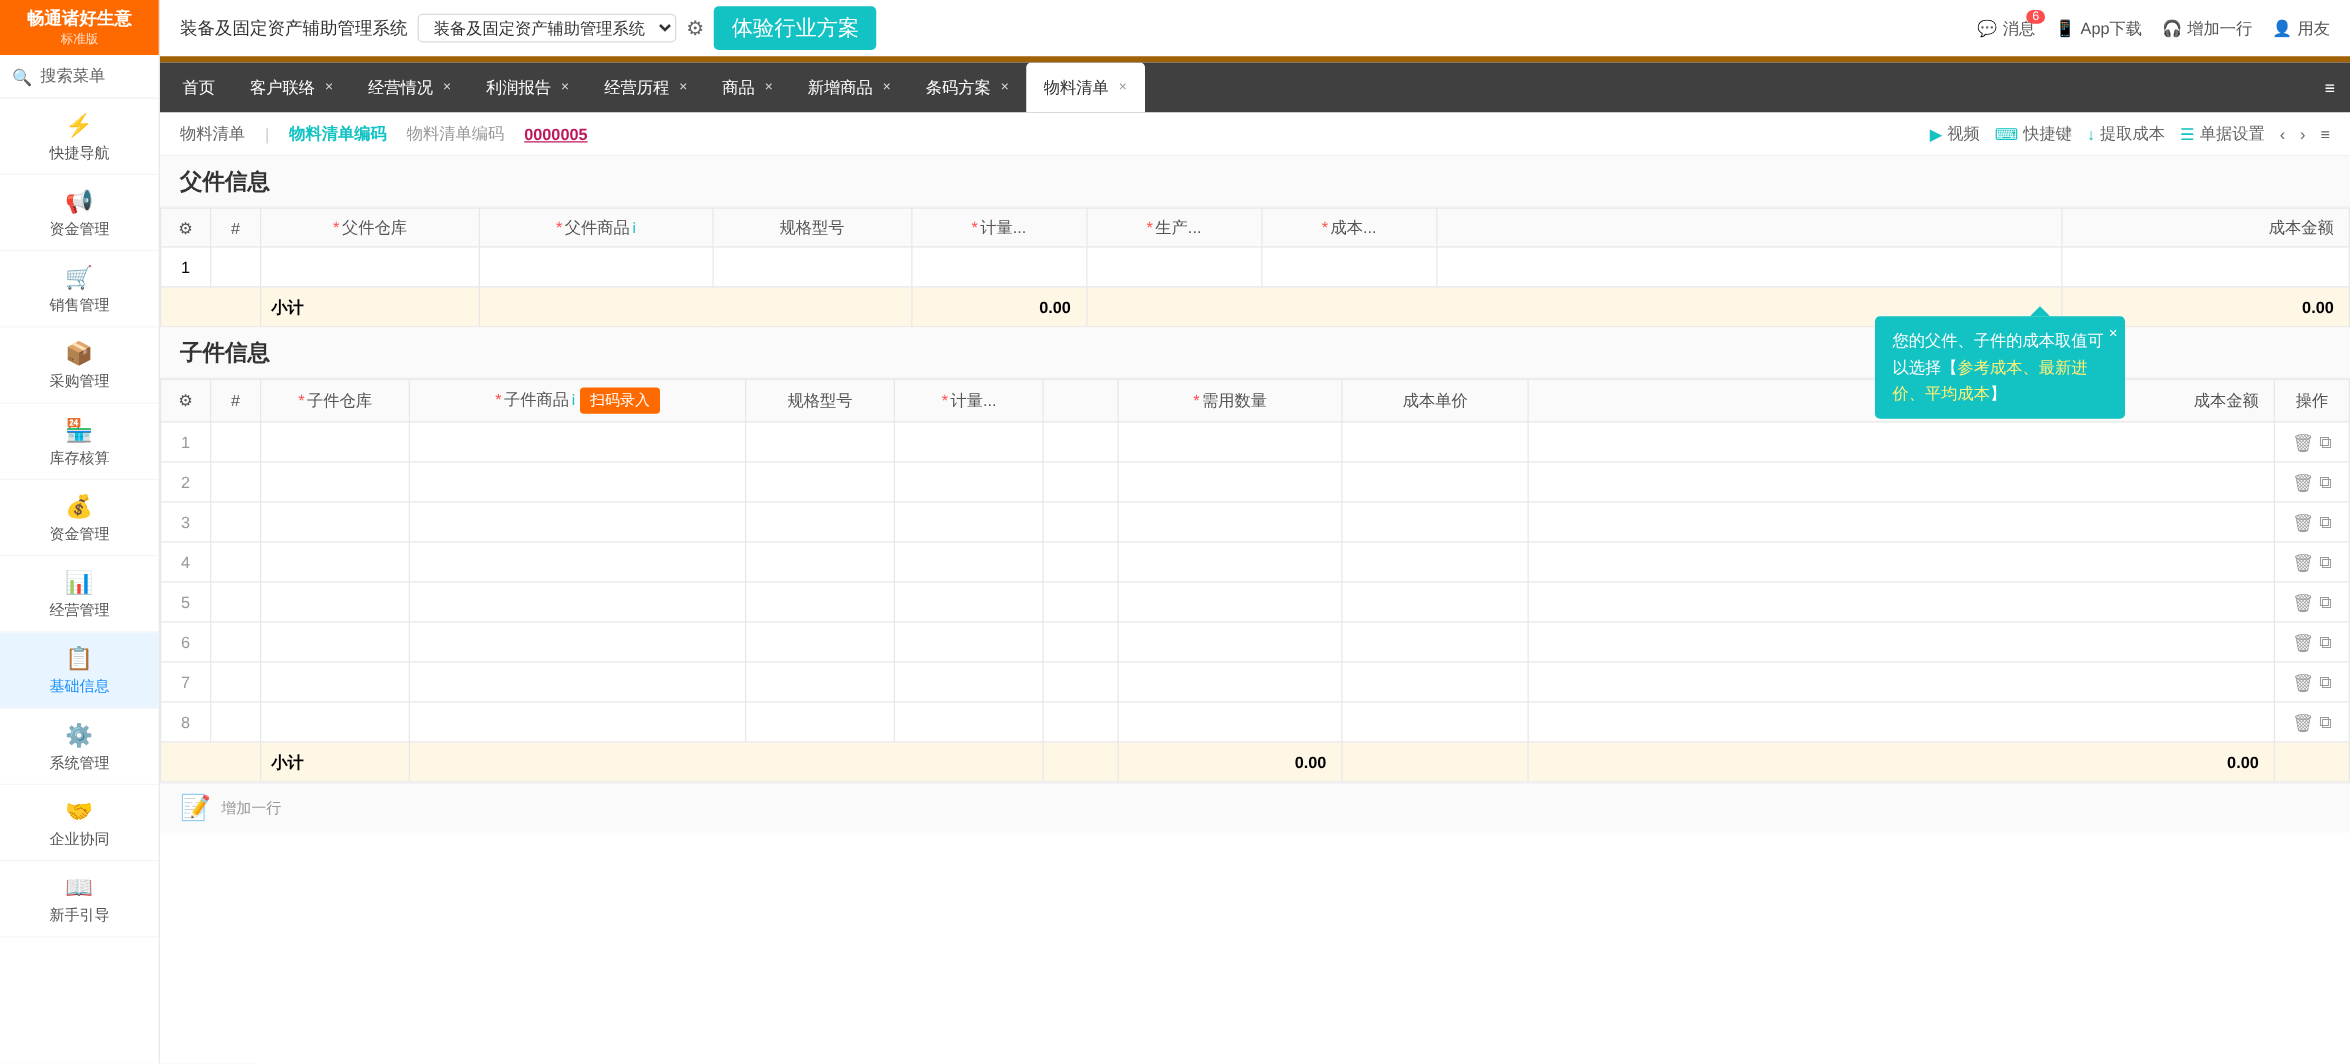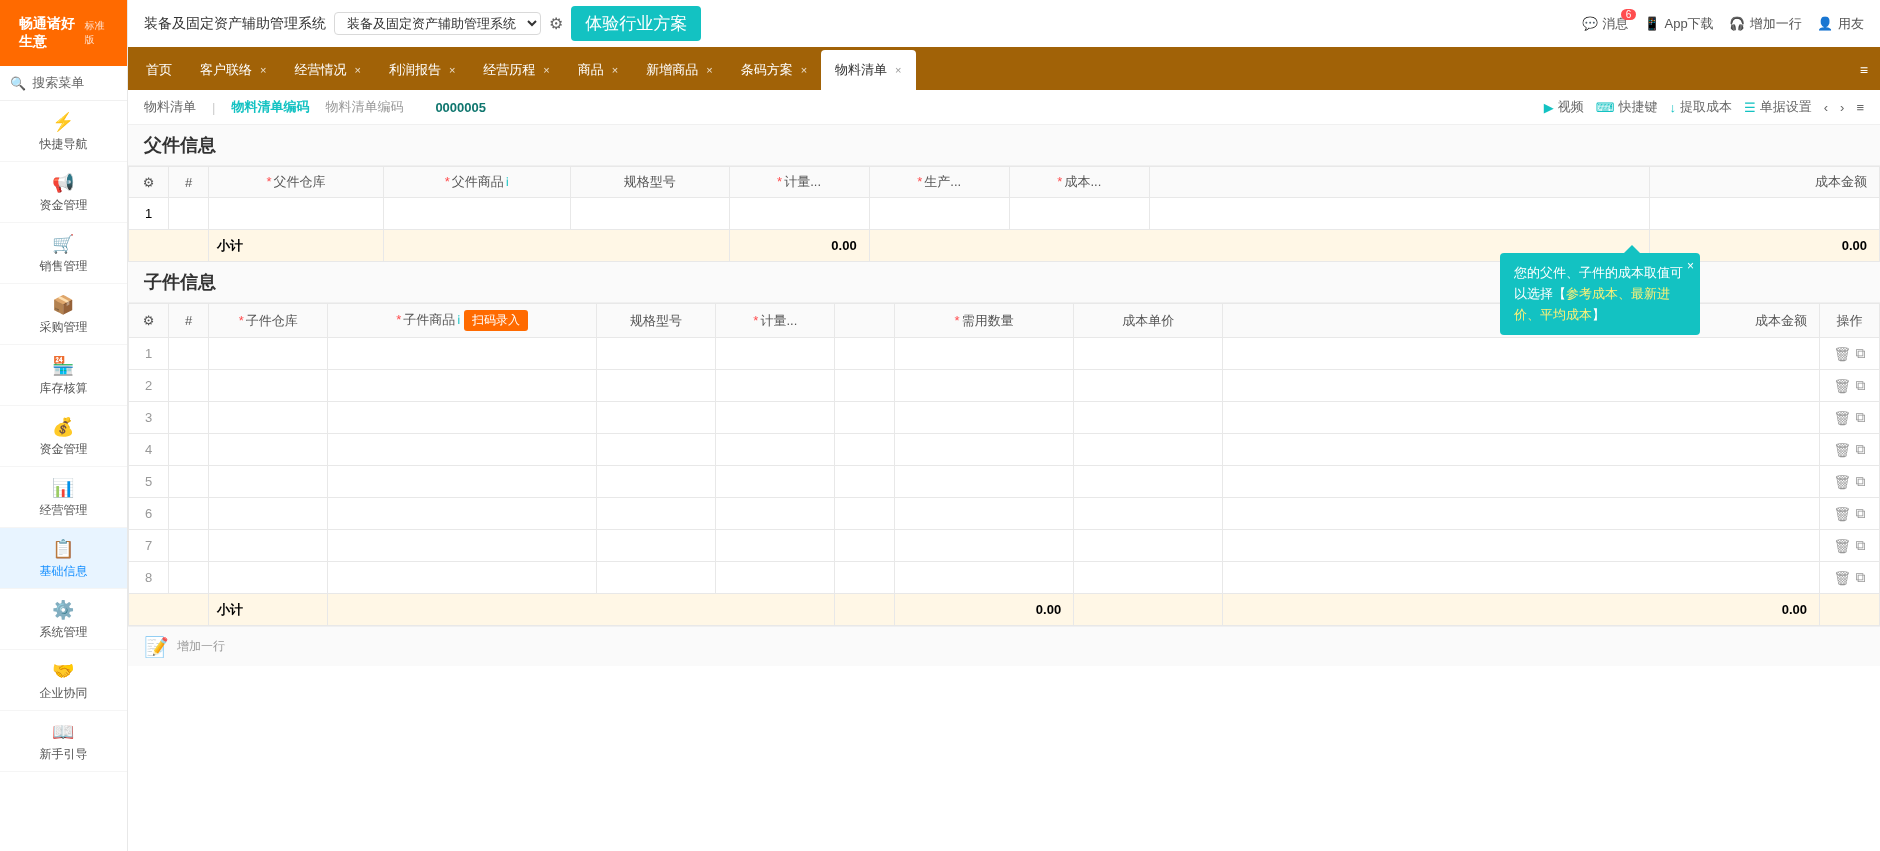--- a/index.html
+++ b/index.html
@@ -9,24 +9,25 @@
     .sidebar {
       width: 128px;
       background: #fff;
       display: flex;
       flex-direction: column;
       border-right: 1px solid #e8e8e8;
       flex-shrink: 0;
     }
     .sidebar-logo {
       background: #ff6a00;
-      height: 66px;
+      height: 44px;
       display: flex;
       align-items: center;
       justify-content: center;
+      flex-direction: column;
       padding: 4px 19px;
     }
     .sidebar-logo .logo-title {
       color: #fff;
       font-size: 14px;
       font-weight: bold;
     }
     .sidebar-logo .logo-sub {
       color: #ffe0cc;
       font-size: 10px;
@@ -64,21 +65,21 @@
       overflow: hidden;
     }
 
     
     .topbar {
       height: 50px;
       background: #fff;
       display: flex;
       align-items: center;
       padding: 0 16px;
-      border-bottom: 3px solid #a16207;
+      border-bottom: 5px solid #a16207;
       justify-content: space-between;
     }
     .topbar-left {
       display: flex;
       align-items: center;
       gap: 8px;
     }
     .topbar-title { font-size: 14px; color: #333; }
     .topbar-select {
       border: 1px solid #d9d9d9;
@@ -118,21 +119,21 @@
       border-radius: 8px;
       padding: 0 5px;
       font-size: 10px;
       position: absolute;
       top: -6px;
       right: -8px;
     }
 
     
     .nav-tabs {
-      background: #a16207;
+      background: #404040;
       display: flex;
       align-items: center;
       height: 40px;
       padding: 0 4px;
       overflow: hidden;
     }
     .nav-tab {
       display: flex;
       align-items: center;
       padding: 0 14px;
@@ -171,21 +172,21 @@
       border-bottom: 1px solid #f0f0f0;
       gap: 16px;
     }
     .breadcrumb-item {
       color: #666;
       font-size: 13px;
       cursor: pointer;
     }
     .breadcrumb-item.active { color: #13c2c2; font-weight: bold; }
     .page-code-label { color: #999; font-size: 13px; }
-    .page-code-value { color: #0f766e; font-size: 13px; font-weight: bold; margin-left: 16px; }
+    .page-code-value { color: #be185d; font-size: 13px; font-weight: bold; margin-left: 0; text-decoration: underline; }
     .toolbar-actions {
       margin-left: auto;
       display: flex;
       align-items: center;
       gap: 12px;
     }
     .toolbar-action-item {
       display: flex;
       align-items: center;
       gap: 4px;

